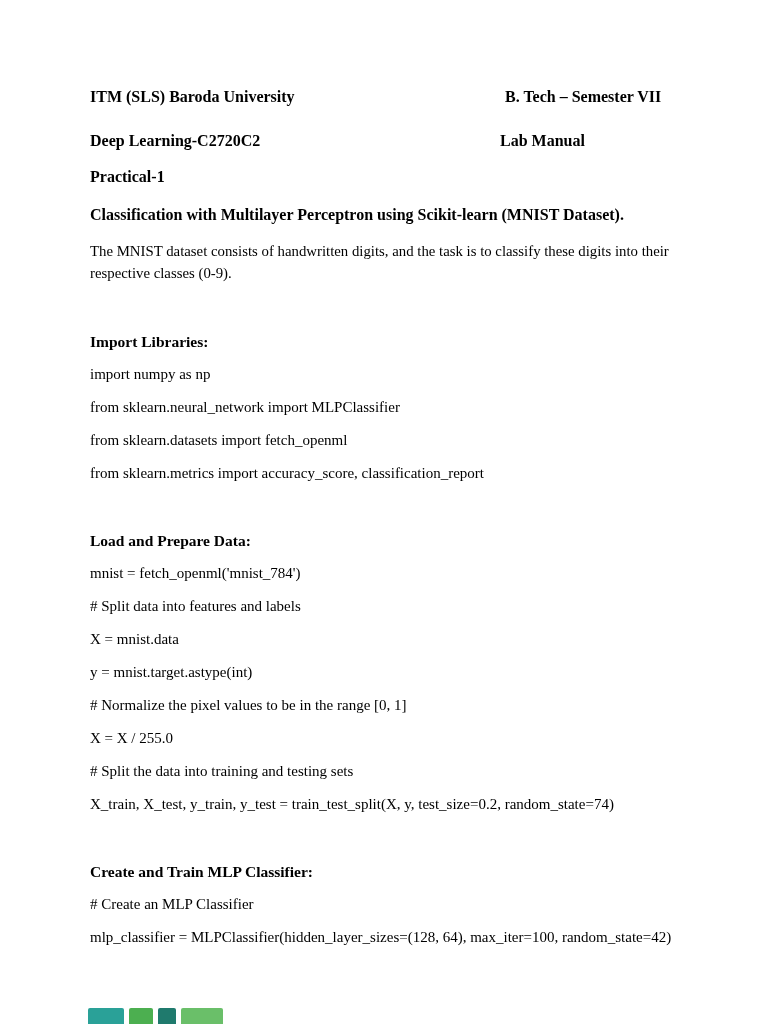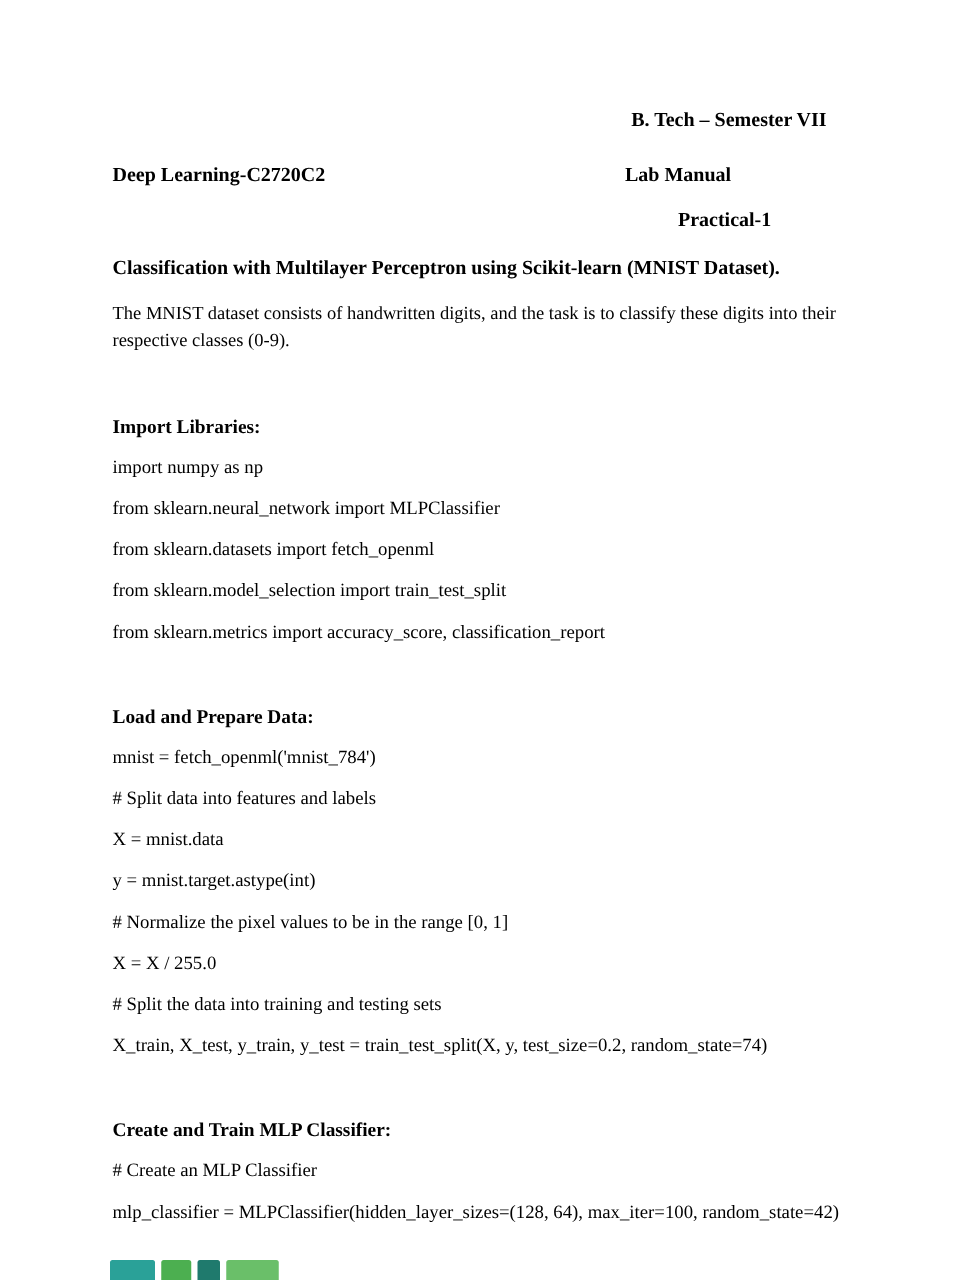--- a/index.html
+++ b/index.html
@@ -27,21 +27,21 @@
     height: 20px;
     font-weight: bold;
     font-size: 16px;
   }
   .header-row.first { margin-bottom: 24px; }
   .header-row.second { margin-bottom: 16px; }
   .hdr-left { position: absolute; left: 0; top: 0; white-space: nowrap; }
   .hdr-right-1 { position: absolute; left: 415px; top: 0; white-space: nowrap; }
   .hdr-right-2 { position: absolute; left: 410px; top: 0; white-space: nowrap; }
   .practical {
-    text-align: right;
+    text-align: left;
     font-weight: bold;
     font-size: 16px;
     height: 20px;
     margin: 0 0 18px 0;
     padding-right: 60px;
   }
   .doc-title {
     font-weight: bold;
     font-size: 16px;
     margin: 0 0 16px 0;
@@ -74,40 +74,40 @@
     border-radius: 2px 2px 0 0;
   }
 </style>
 </head>
 <body>
 
 <div class="page">
   <div class="content">
 
     <div class="header-row first">
+      <span class="hdr-left">ITM (SLS) Baroda University</span>
       <span class="hdr-right-1">B. Tech – Semester VII</span>
     </div>
 
     <div class="header-row second">
       <span class="hdr-left">Deep Learning-C2720C2</span>
       <span class="hdr-right-2">Lab Manual</span>
     </div>
 
     <p class="practical">Practical-1</p>
 
     <p class="doc-title">Classification with Multilayer Perceptron using Scikit-learn (MNIST Dataset).</p>
 
     <p class="intro">The MNIST dataset consists of handwritten digits, and the task is to classify these digits into their respective classes (0-9).</p>
 
     <div>
         <p class="line bold">Import Libraries:</p>
         <p class="line">import numpy as np</p>
         <p class="line">from sklearn.neural_network import MLPClassifier</p>
         <p class="line">from sklearn.datasets import fetch_openml</p>
-        <p class="line">from sklearn.model_selection import train_test_split</p>
         <p class="line">from sklearn.metrics import accuracy_score, classification_report</p>
         <p class="line bold">Load and Prepare Data:</p>
         <p class="line">mnist = fetch_openml('mnist_784')</p>
         <p class="line"># Split data into features and labels</p>
         <p class="line">X = mnist.data</p>
         <p class="line">y = mnist.target.astype(int)</p>
         <p class="line"># Normalize the pixel values to be in the range [0, 1]</p>
         <p class="line">X = X / 255.0</p>
         <p class="line"># Split the data into training and testing sets</p>
         <p class="line">X_train, X_test, y_train, y_test = train_test_split(X, y, test_size=0.2, random_state=74)</p>

